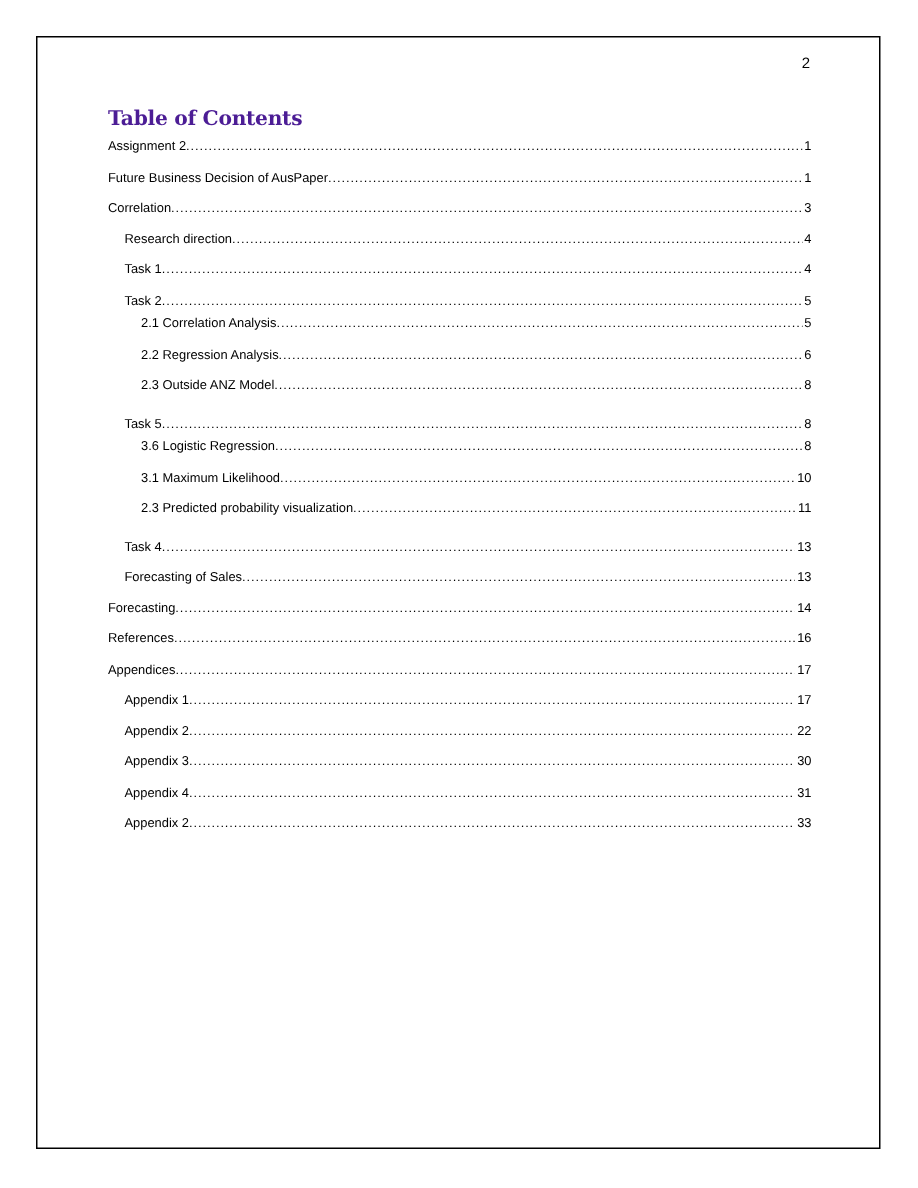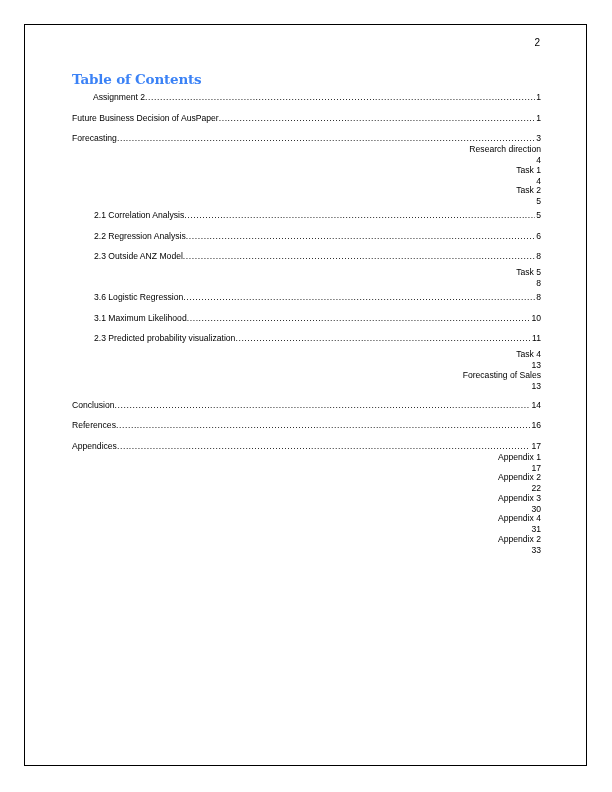--- a/index.html
+++ b/index.html
@@ -1,50 +1,50 @@
 <!DOCTYPE html>
 <html><head>
 <meta charset="utf-8">
 <style>
   html, body { margin:0; padding:0; background:#ffffff; }
   body { width:612px; height:792px; position:relative; overflow:hidden; font-family:"Liberation Sans", sans-serif; color:#000; }
   .page-border { position:absolute; left:24px; top:24px; width:563px; height:742px; border:1px solid #000; box-sizing:border-box; }
   .page-number { position:absolute; right:72px; top:37px; font-size:10px; }
-  .toc-title { position:absolute; left:72px; top:71px; font-family:"DejaVu Serif", serif; font-weight:bold; font-size:13.5px; color:#3b82f6; letter-spacing:-0.2px; }
+  .toc-title { position:absolute; left:72px; top:71px; font-family:"DejaVu Serif", serif; font-weight:bold; font-size:13.5px; color:#4c1d95; letter-spacing:-0.2px; }
   .toc { position:absolute; left:72px; top:91px; width:469px; }
   .toc-entry { display:flex; align-items:flex-end; height:20.5px; font-size:8.6px; line-height:11px; white-space:nowrap; }
   .toc-entry .label { flex:0 0 auto; }
   .toc-entry .leader { flex:1 1 auto; overflow:hidden; letter-spacing:0.6px; color:#000; }
   .toc-entry .leader::after { content:"......................................................................................................................................................................................................................................................"; }
   .toc-entry .page { flex:0 0 auto; padding-left:1px; }
   .lvl1 { padding-left:0; }
-  .lvl2 { padding-left:11px;flex-direction:column; }
+  .lvl2 { padding-left:11px; }
   .lvl3 { padding-left:22px;align-items:center; }
-  .toc-entry.first { height:12px;margin-left:21px; }
+  .toc-entry.first { height:12px; }
 </style>
 </head>
 <body>
 
 <div class="page-border"></div>
 <div class="page-number">2</div>
 <div class="toc-title">Table of Contents</div>
 
 <div class="toc">
   <div class="toc-entry lvl1 first">
       <span class="label">Assignment 2</span>
       <span class="leader"></span>
       <span class="page">1</span>
     </div>
   <div class="toc-entry lvl1">
       <span class="label">Future Business Decision of AusPaper</span>
       <span class="leader"></span>
       <span class="page">1</span>
     </div>
   <div class="toc-entry lvl1">
-      <span class="label">Forecasting</span>
+      <span class="label">Correlation</span>
       <span class="leader"></span>
       <span class="page">3</span>
     </div>
   <div class="toc-entry lvl2">
       <span class="label">Research direction</span>
       <span class="leader"></span>
       <span class="page">4</span>
     </div>
   <div class="toc-entry lvl2">
       <span class="label">Task 1</span>
@@ -95,21 +95,21 @@
       <span class="label">Task 4</span>
       <span class="leader"></span>
       <span class="page">13</span>
     </div>
   <div class="toc-entry lvl2">
       <span class="label">Forecasting of Sales</span>
       <span class="leader"></span>
       <span class="page">13</span>
     </div>
   <div class="toc-entry lvl1">
-      <span class="label">Conclusion</span>
+      <span class="label">Forecasting</span>
       <span class="leader"></span>
       <span class="page">14</span>
     </div>
   <div class="toc-entry lvl1">
       <span class="label">References</span>
       <span class="leader"></span>
       <span class="page">16</span>
     </div>
   <div class="toc-entry lvl1">
       <span class="label">Appendices</span>

